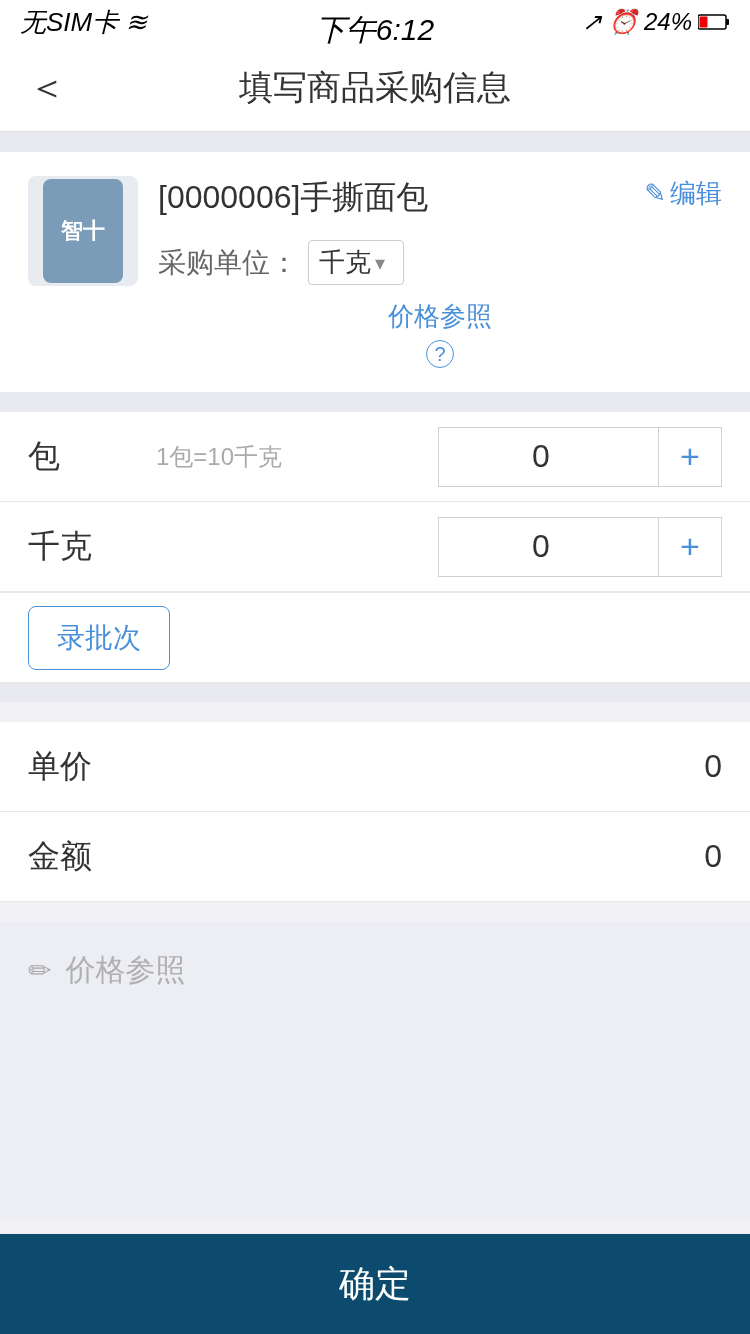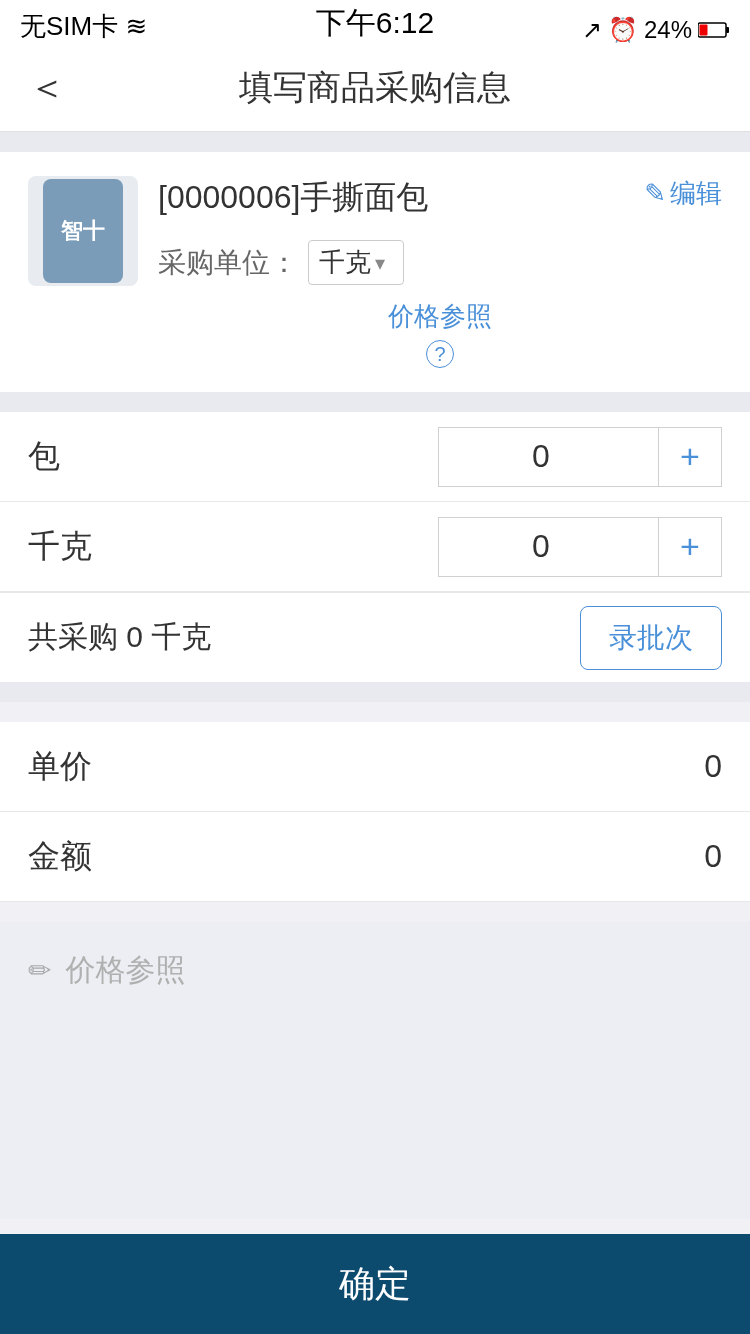--- a/index.html
+++ b/index.html
@@ -12,24 +12,25 @@
       background: #f0f0f5;
       overflow-x: hidden;
     }
 
     
     .status-bar {
       width: 750px;
       height: 44px;
       background: #fff;
       display: flex;
-      align-items: flex-end;
+      align-items: center;
       justify-content: space-between;
       padding: 0 20px;
       font-size: 28px;
+      font-style: italic;
     }
     .status-left {
       font-size: 26px;
       color: #000;
       font-weight: 500;
     }
     .status-center {
       font-size: 30px;
       color: #000;
       font-weight: 500;
@@ -381,36 +382,36 @@
         <span>编辑</span>
       </div>
     </div>
 
     <div class="separator"></div>
 
     <div class="input-section">
 
       <div class="input-row">
         <span class="input-row-label">包</span>
+        <span class="input-row-sublabel">1包=10千克</span>
         <div class="input-row-right">
           <input class="qty-input" type="number" value="0" style="">
           <div class="plus-btn">+</div>
         </div>
       </div>
 
       <div class="input-row">
         <span class="input-row-label">千克</span>
         <div class="input-row-right">
           <input class="qty-input" type="number" value="0" style="">
           <div class="plus-btn">+</div>
         </div>
       </div>
 
       <div class="summary-row">
-        <span class="summary-text">共采购 0 千克</span>
         <button class="batch-btn">录批次</button>
       </div>
     </div>
 
     <div class="separator"></div>
 
     <div class="info-section">
       <div class="info-row">
         <span class="info-label">单价</span>
         <span class="info-value">0</span>

